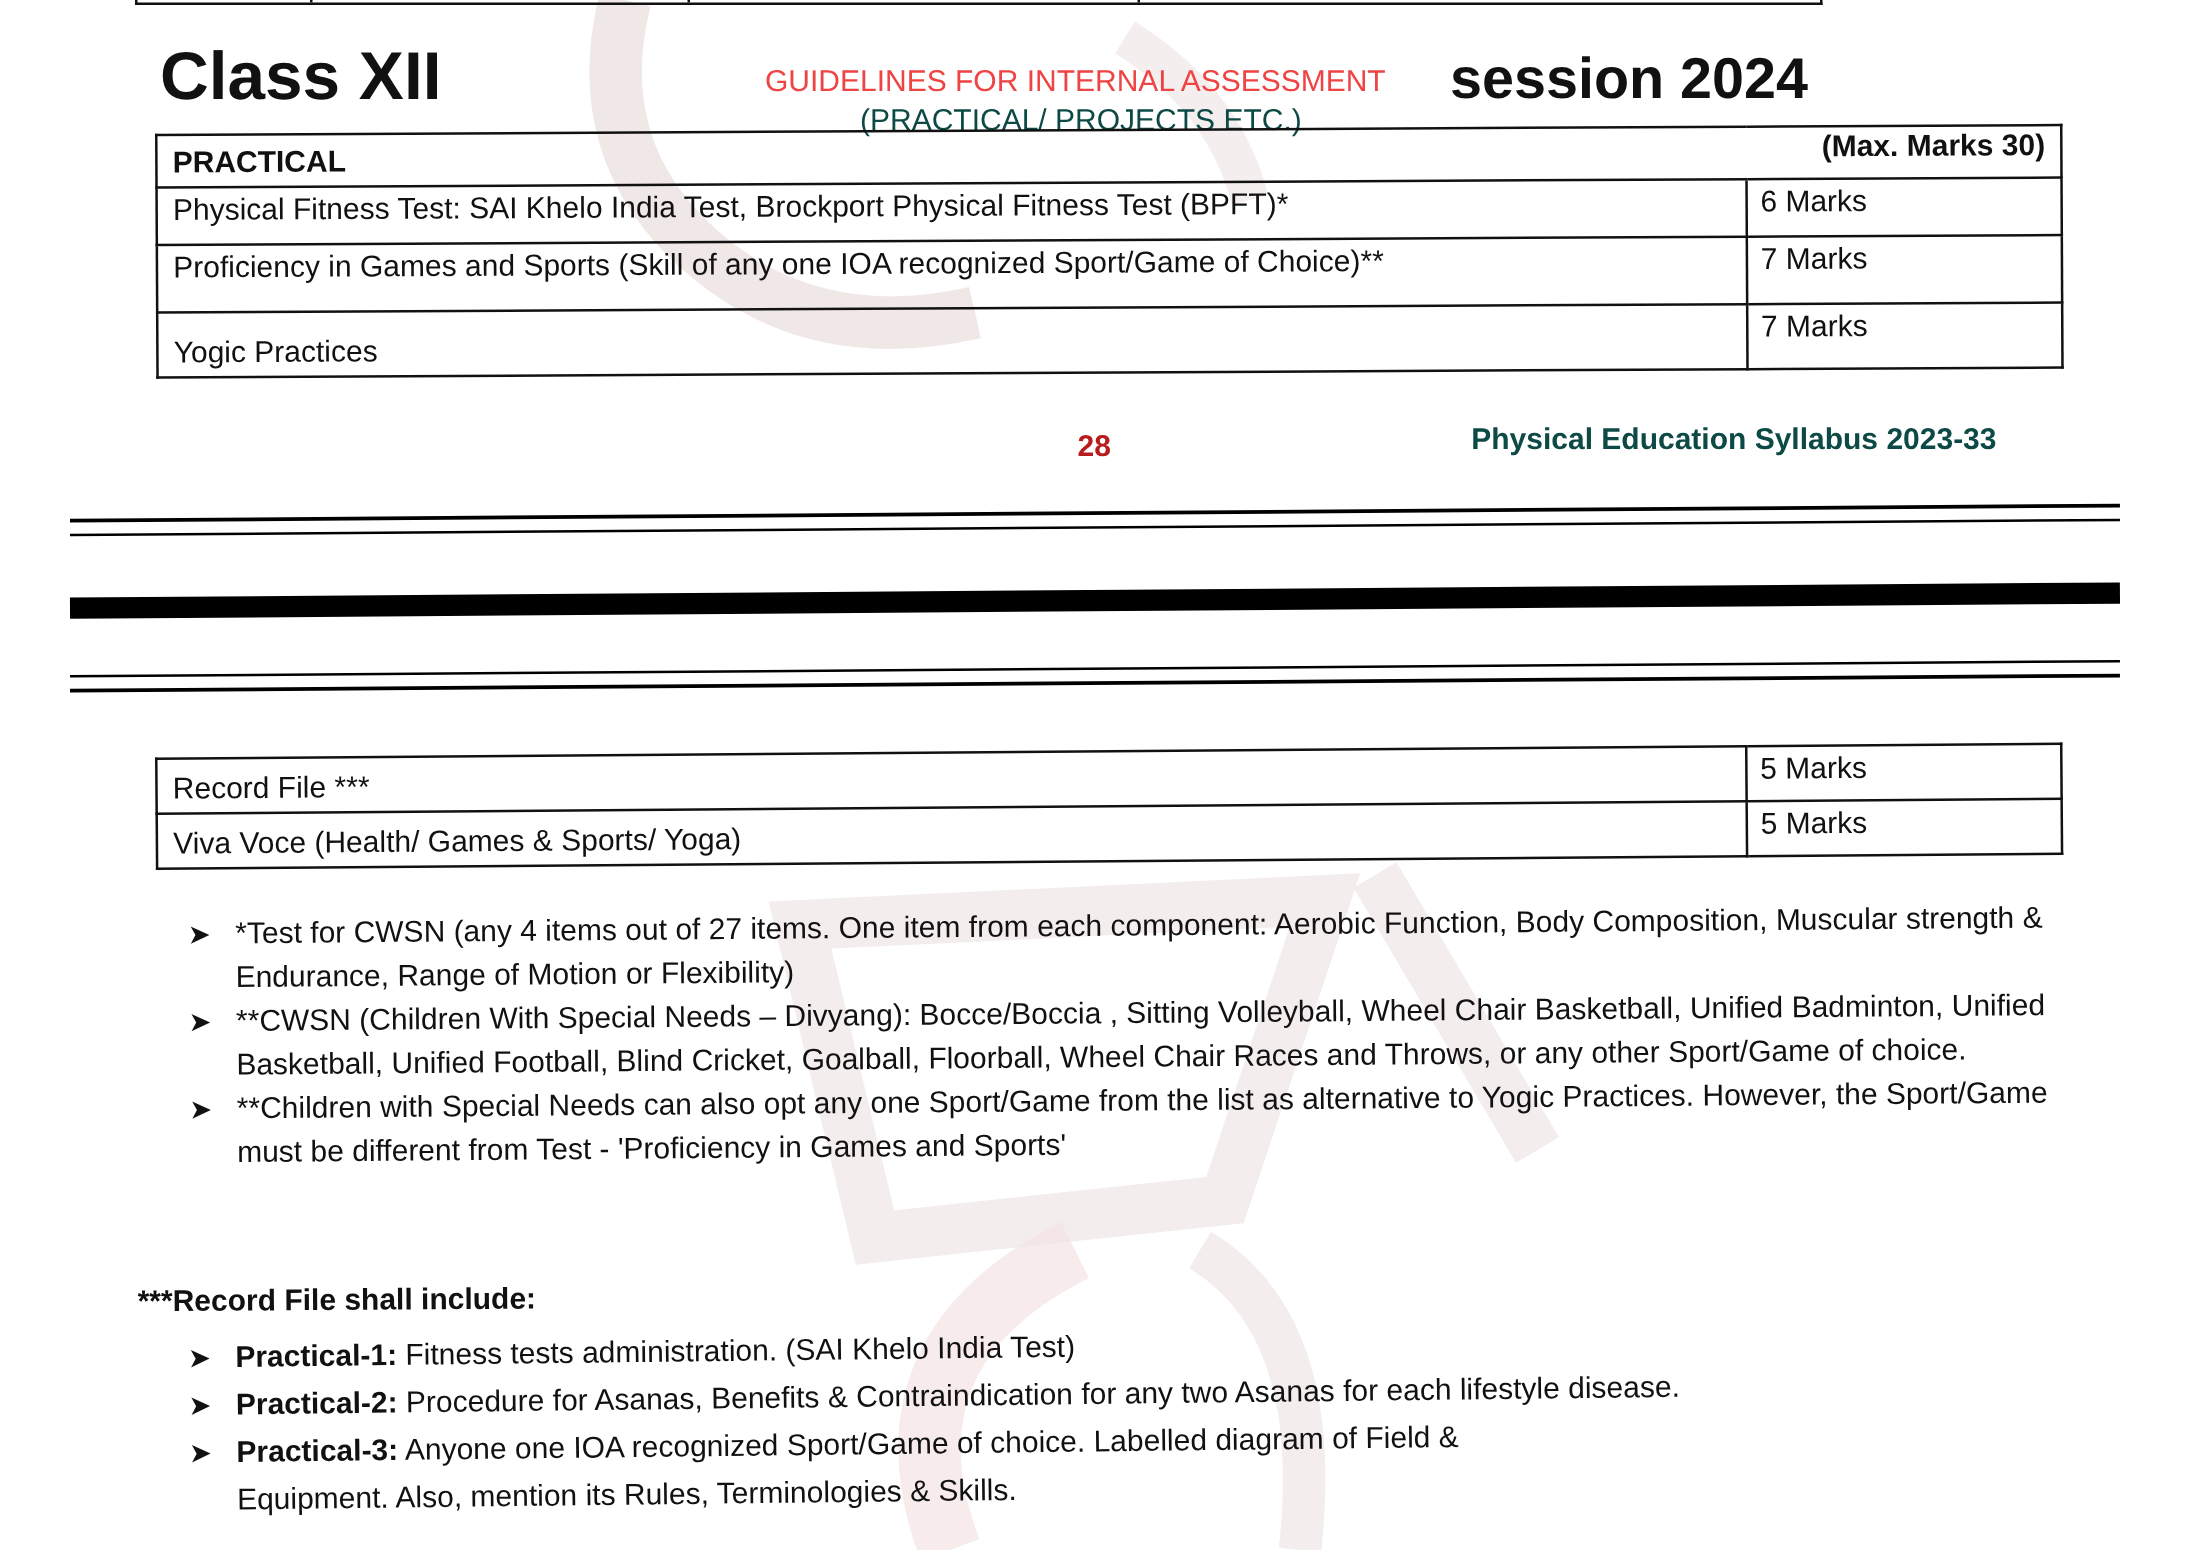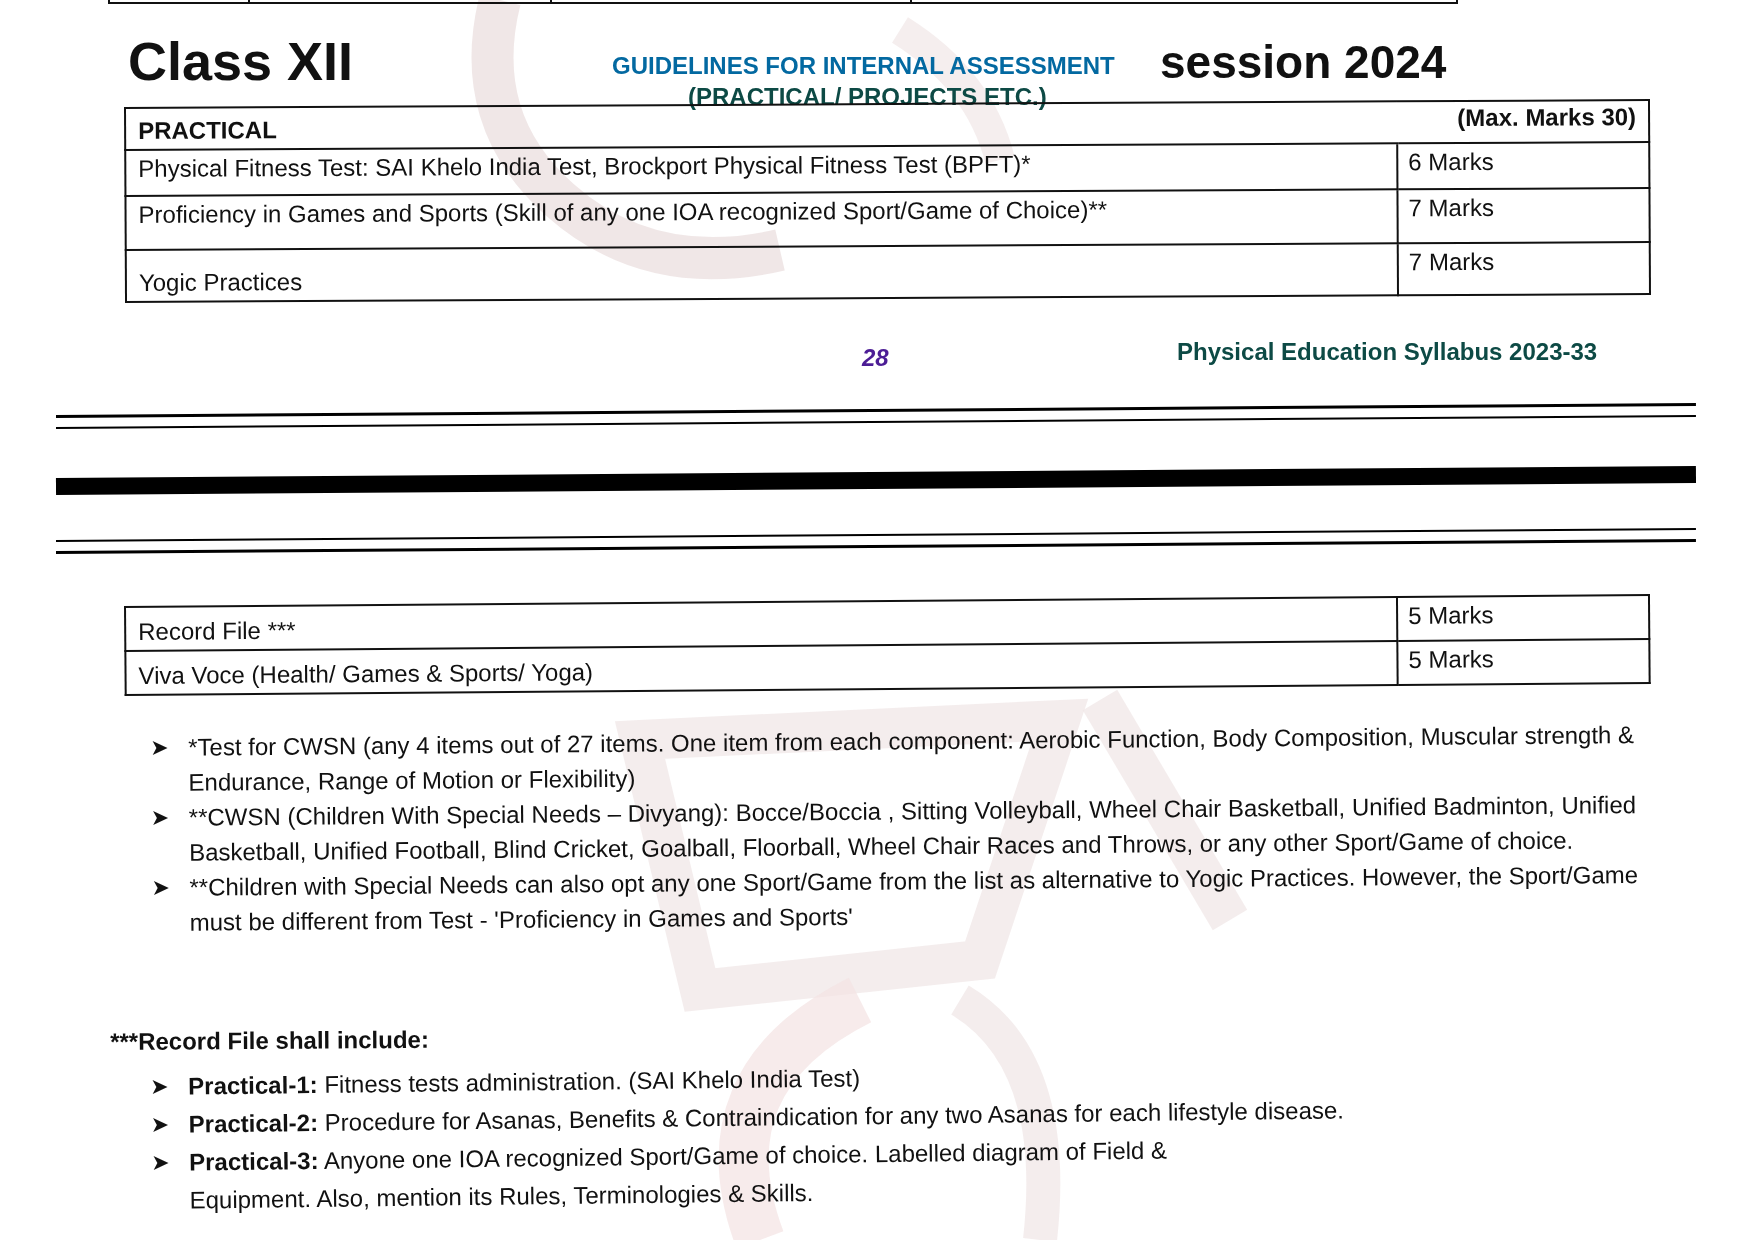--- a/index.html
+++ b/index.html
@@ -9,36 +9,36 @@
     .watermark { position: absolute; pointer-events: none; z-index: 0; }
     .content { position: absolute; inset: 0; z-index: 1; }
 
     
     .top-table { position: absolute; left: 108px; top: -40px; width: 1350px; height: 44px; border: 2px solid #111; border-top: none; }
     .top-table .c1 { position: absolute; left: 138px; top: 0; bottom: 0; border-left: 2px solid #111; }
     .top-table .c2 { position: absolute; left: 440px; top: 0; bottom: 0; border-left: 2px solid #111; }
     .top-table .c3 { position: absolute; left: 800px; top: 0; bottom: 0; border-left: 2px solid #111; }
 
     .class-title { position: absolute; left: 128px; top: 30px; font-size: 54px; font-weight: 700; letter-spacing: 0px; color: #111; }
-    .guide-title { position: absolute; left: 612px; top: 52px; font-size: 24px; font-weight: 700; color: #0369a1; }
-    .guide-sub { position: absolute; left: 688px; top: 83px; font-size: 24px; font-weight: 700; color: #0d4a45; }
+    .guide-title { position: absolute; left: 612px; top: 52px; font-size: 24px; font-weight: 400; color: #ef4444; }
+    .guide-sub { position: absolute; left: 688px; top: 83px; font-size: 24px; font-weight: 400; color: #0d4a45; }
     .session { position: absolute; left: 1160px; top: 35px; font-size: 46px; font-weight: 700; color: #111; }
 
     table.marks { position: absolute; border-collapse: collapse; font-size: 24px; }
     table.marks td { border: 2px solid #111; padding: 4px 12px; vertical-align: top; }
     table.marks td.mk { width: 252px; padding-left: 10px; }
     .t1 { left: 124px; top: 107px; width: 1526px; transform: rotate(-0.3deg); transform-origin: left top; }
     .t1 .hdr td { height: 42px; }
     .t1 .hdr .lbl { font-weight: 700; vertical-align: bottom; border-right: none; }
     .t1 .hdr .max { font-weight: 700; text-align: right; vertical-align: top; border-left: none; padding-top: 2px; }
     .t1 .r1 td { height: 46px; }
     .t1 .r2 td { height: 54px; }
     .t1 .r3 td { height: 52px; }
 
-    .page-num { position: absolute; left: 862px; top: 344px; font-size: 24px; font-weight: 700; color: #4c1d95; font-style: italic; }
+    .page-num { position: absolute; left: 862px; top: 344px; font-size: 24px; font-weight: 700; color: #b91c1c; }
     .footer-title { position: absolute; left: 1177px; top: 338px; font-size: 24px; font-weight: 700; color: #0d4a45; }
 
     .rule { position: absolute; left: 56px; width: 1640px; background: #000; transform-origin: left center; }
 
     .t2 { left: 124px; top: 606px; width: 1526px; transform: rotate(-0.45deg); transform-origin: left top; }
     .t2 td { height: 44px; }
 
     .notes { position: absolute; left: 150px; top: 730px; width: 1500px; font-size: 24px; line-height: 35px; transform: rotate(-0.5deg); transform-origin: left top; }
     .note { position: relative; padding-left: 38px; margin-bottom: 0px; }
     .note .arrow { position: absolute; left: 0; top: 0; font-size: 22px; }

